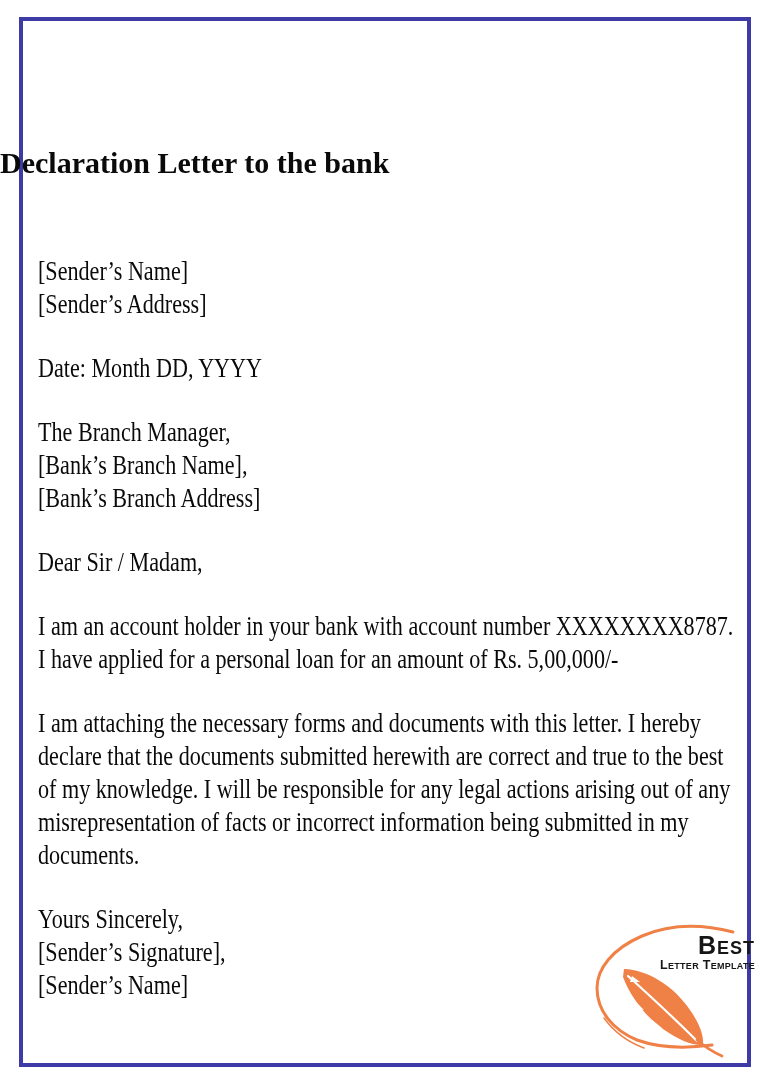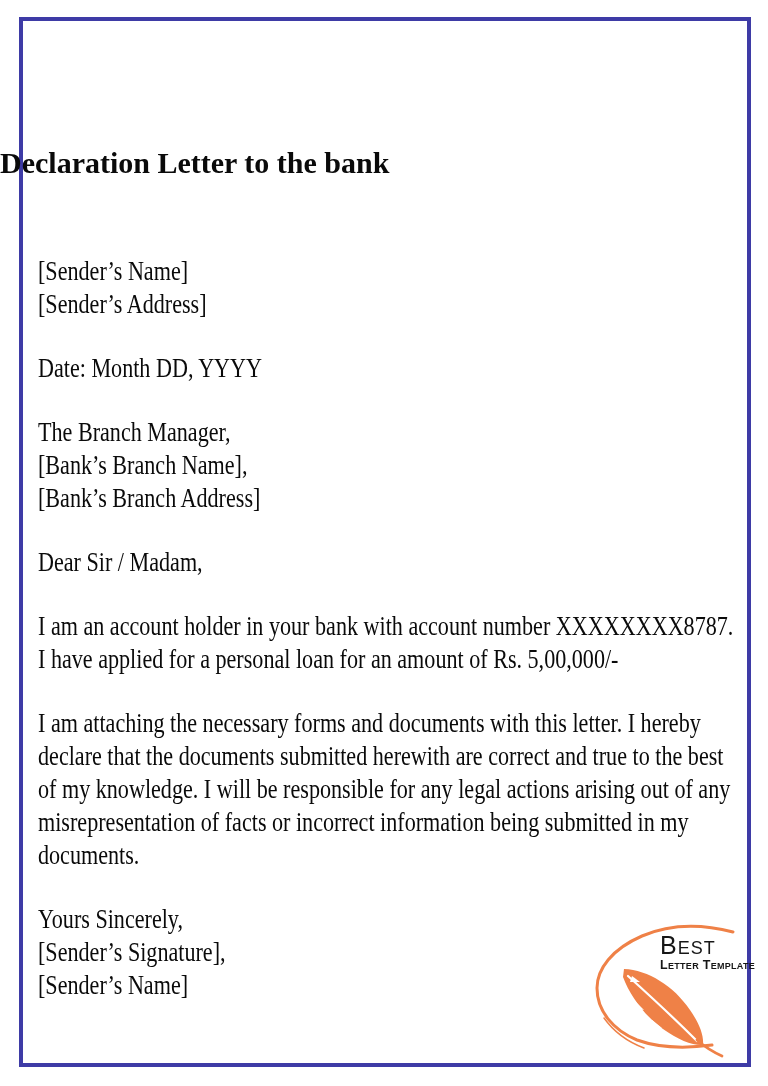--- a/index.html
+++ b/index.html
@@ -78,25 +78,26 @@
   }
   .feather-notch { fill: #ffffff; }
   .logo-text {
     position: absolute;
     left: 70px; top: 12px;
     font-family: "Liberation Sans", "DejaVu Sans", sans-serif;
     color: #161616;
   }
   .brand {
     font-size: 25px;
-    font-weight: normal;
+    font-weight: bold;
     font-variant: small-caps;
     letter-spacing: 1px;
     line-height: 26px;
     white-space: nowrap;
+    text-align: right;
   }
   .tagline {
     font-size: 12.5px;
     font-weight: bold;
     font-variant: small-caps;
     letter-spacing: 0.3px;
     line-height: 13px;
     margin-top: 1px;
     white-space: nowrap;
   }

